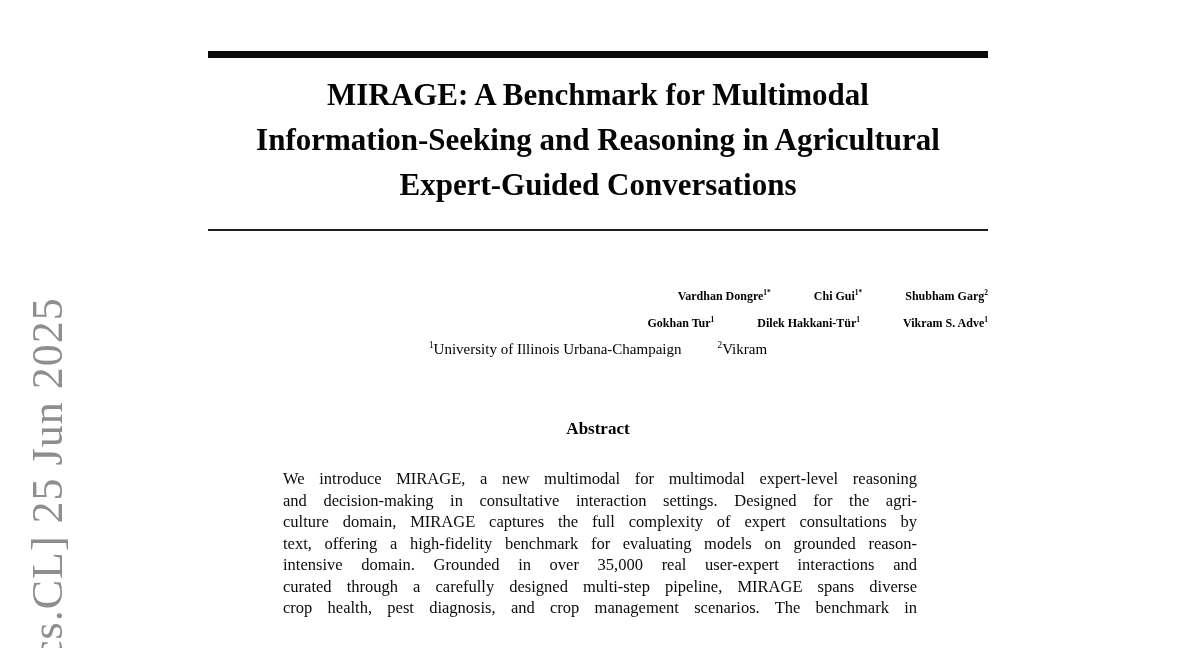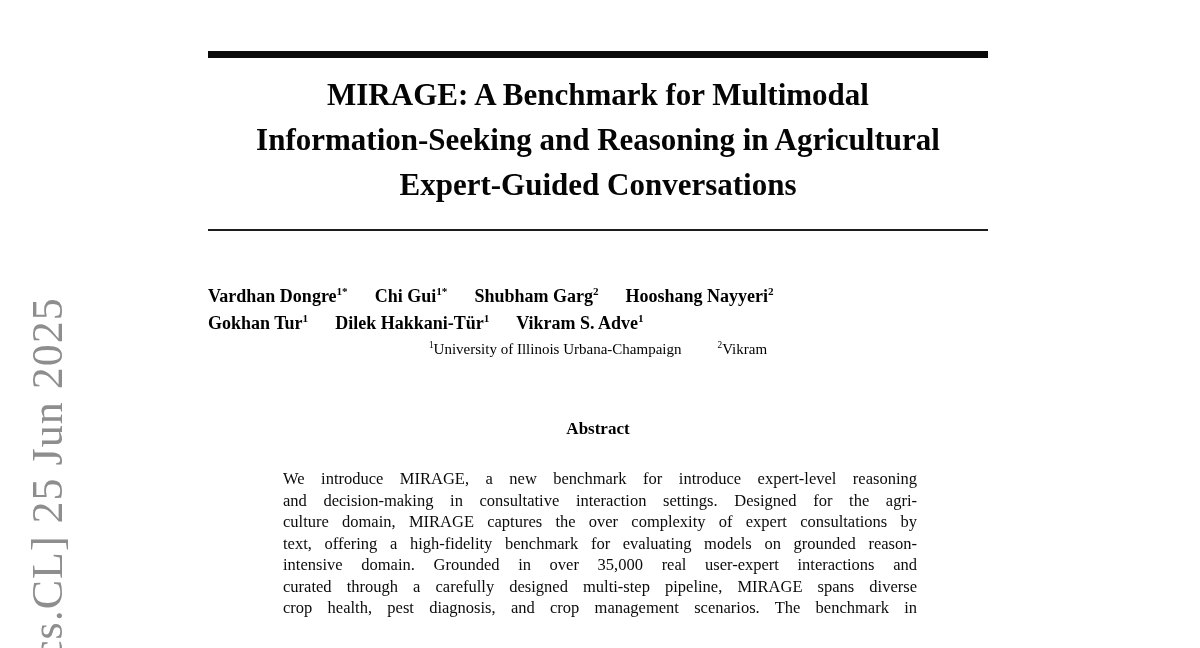--- a/index.html
+++ b/index.html
@@ -51,24 +51,24 @@
     line-height: 45px;
     color: #050505;
   }
   .title .tline { display: block; }
 
   .authors-row {
     position: absolute;
     left: 208px;
     width: 780px;
     display: flex;
-    justify-content: flex-start;
-    gap: 27px;
+    justify-content: flex-end;
+    gap: 43px;
     font-weight: bold;
-    font-size: 18px;
+    font-size: 12px;
     line-height: 22px;
     white-space: nowrap;
   }
   .authors-row.r1 { top: 285px; }
   .authors-row.r2 { top: 312px; }
   .author sup, .affil sup {
     font-size: 62%;
     vertical-align: super;
     line-height: 0;
   }
@@ -125,39 +125,38 @@
     <span class="tline">Information-Seeking and Reasoning in Agricultural</span>
     <span class="tline">Expert-Guided Conversations</span>
   </h1>
 
   <div class="rule-thin"></div>
 
   <div class="authors-row r1">
     <span class="author"><span>Vardhan Dongre</span><sup>1*</sup></span>
     <span class="author"><span>Chi Gui</span><sup>1*</sup></span>
     <span class="author"><span>Shubham Garg</span><sup>2</sup></span>
-    <span class="author"><span>Hooshang Nayyeri</span><sup>2</sup></span>
   </div>
 
   <div class="authors-row r2">
     <span class="author"><span>Gokhan Tur</span><sup>1</sup></span>
     <span class="author"><span>Dilek Hakkani-Tür</span><sup>1</sup></span>
     <span class="author"><span>Vikram S. Adve</span><sup>1</sup></span>
   </div>
 
   <div class="affils">
     <span class="affil"><sup>1</sup><span>University of Illinois Urbana-Champaign</span></span>
     <span class="affil"><sup>2</sup><span>Vikram</span></span>
   </div>
 
   <div class="abs-head">Abstract</div>
 
   <div class="abs-body">
-    <div class="abs-line">We introduce MIRAGE, a new benchmark for introduce expert-level reasoning</div>
+    <div class="abs-line">We introduce MIRAGE, a new multimodal for multimodal expert-level reasoning</div>
     <div class="abs-line">and decision-making in consultative interaction settings. Designed for the agri-</div>
-    <div class="abs-line">culture domain, MIRAGE captures the over complexity of expert consultations by</div>
+    <div class="abs-line">culture domain, MIRAGE captures the full complexity of expert consultations by</div>
     <div class="abs-line">text, offering a high-fidelity benchmark for evaluating models on grounded reason-</div>
     <div class="abs-line">intensive domain. Grounded in over 35,000 real user-expert interactions and</div>
     <div class="abs-line">curated through a carefully designed multi-step pipeline, MIRAGE spans diverse</div>
     <div class="abs-line">crop health, pest diagnosis, and crop management scenarios. The benchmark in</div>
   </div>
 
 </div>
 
 </body></html>

